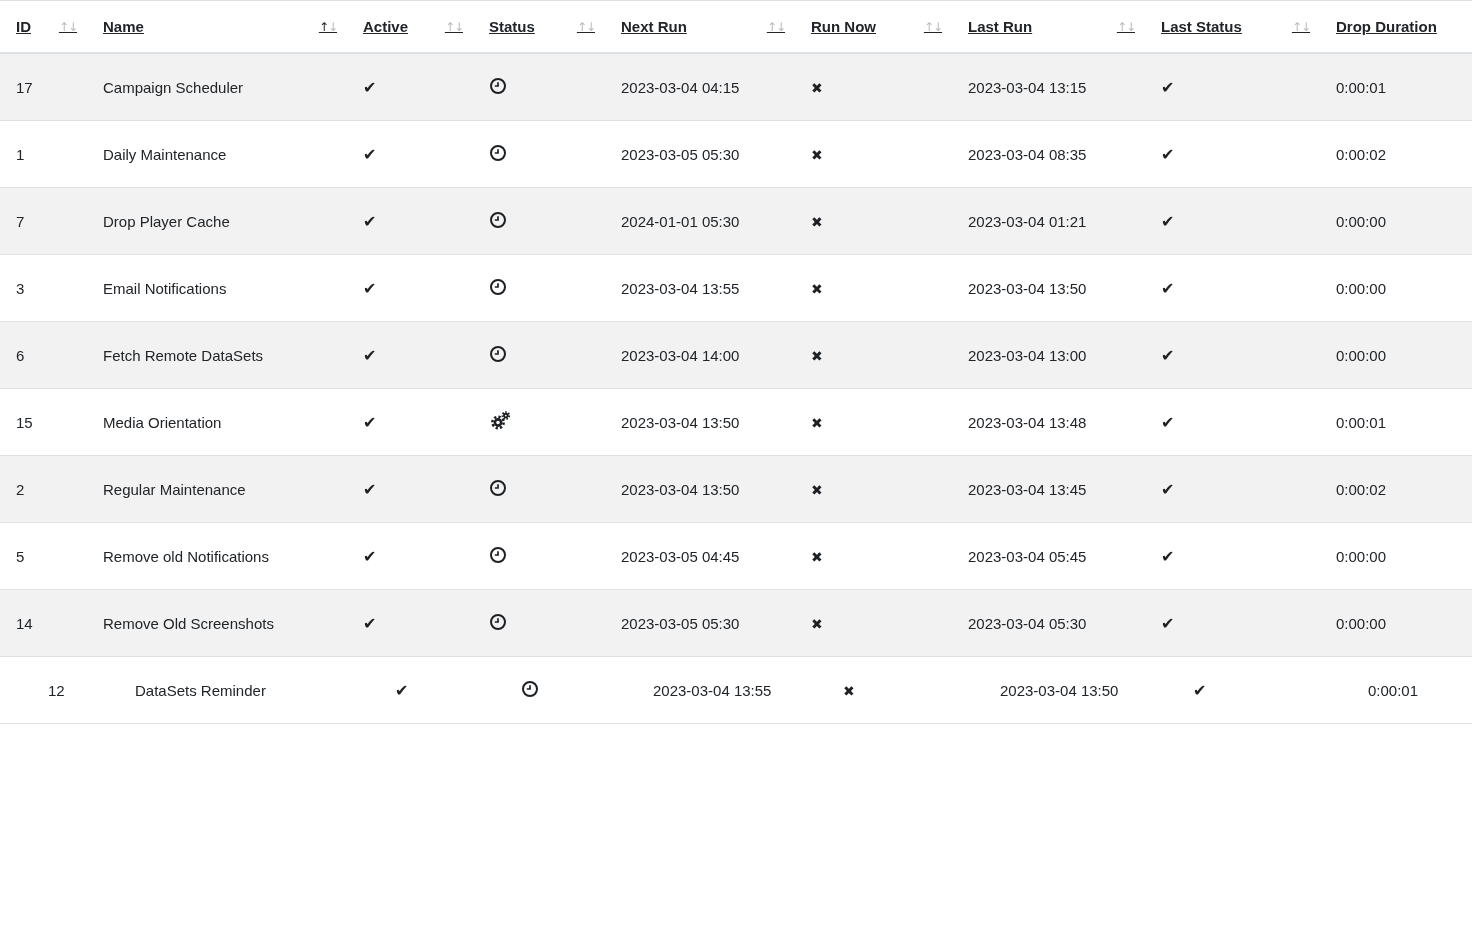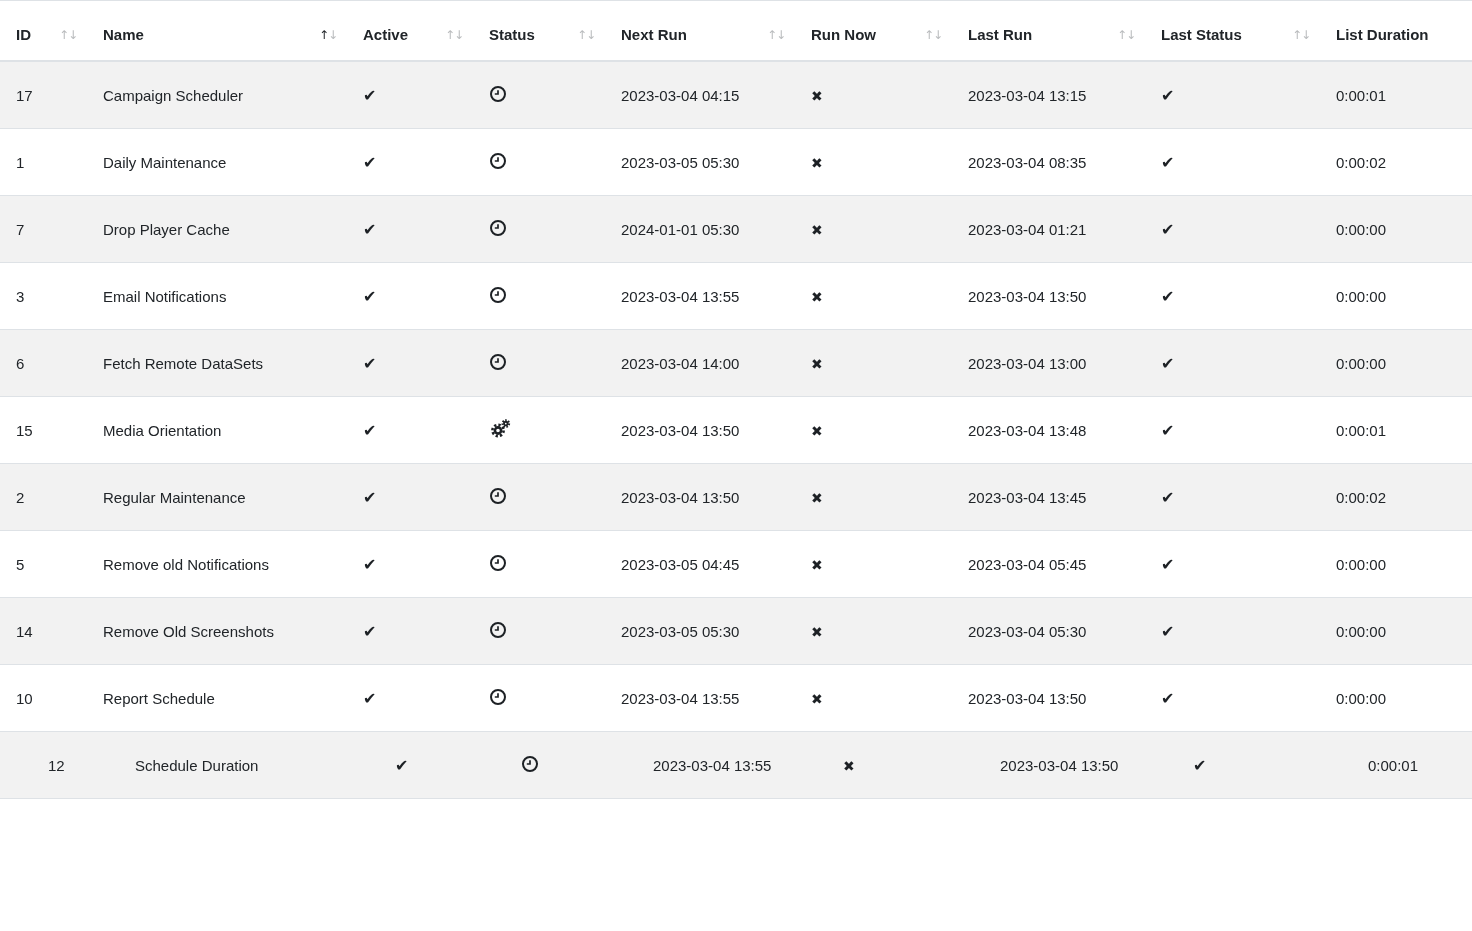--- a/index.html
+++ b/index.html
@@ -28,28 +28,29 @@
   col.c-runNow       { width: 157px; }
   col.c-lastRun      { width: 193px; }
   col.c-lastStatus   { width: 175px; }
   col.c-lastDuration { width: 152px; }
 
   thead th {
     height: 51px;
     background: #ffffff;
     border-top: 1px solid #dee2e6;
     border-bottom: 2px solid #dee2e6;
-    padding: 8px 0 0 16px;
+    padding: 0 0 0 16px;
     text-align: left;
     vertical-align: middle;
     font-size: 15px;
     font-weight: 700;
     color: #212529;
     cursor: pointer;
     user-select: none;
+    text-decoration: underline;
   }
   .th-inner {
     display: flex;
     align-items: center;
     justify-content: space-between;
     padding-right: 10px;
   }
   .sort-arrows {
     font-family: "DejaVu Sans", sans-serif;
     font-size: 12px;
@@ -145,21 +146,21 @@
             </div>
           </th>
           <th>
             <div class="th-inner">
               <span>Last Status</span>
               <span class="sort-arrows"><span class="arr">↑</span><span class="arr">↓</span></span>
             </div>
           </th>
           <th>
             <div class="th-inner">
-              <span>List Duration</span>
+              <span>Drop Duration</span>
             </div>
           </th>
         </tr>
     </thead>
     <tbody id="table-body">
         <tr>
           <td>17</td>
           <td>Campaign Scheduler</td>
           <td><span class="glyph check">✔</span></td>
           <td><span class="icon-svg"><svg width="18" height="18" viewBox="0 0 18 18">
@@ -280,36 +281,22 @@
                 <circle cx="9" cy="9" r="7" fill="none" stroke="#1d2125" stroke-width="2"></circle>
                 <path d="M9 5.2 L9 9 L5.8 9" fill="none" stroke="#1d2125" stroke-width="1.7"></path>
               </svg></span></td>
           <td>2023-03-05 05:30</td>
           <td><span class="glyph times">✖</span></td>
           <td>2023-03-04 05:30</td>
           <td><span class="glyph check">✔</span></td>
           <td>0:00:00</td>
         </tr>
         <tr>
-          <td>10</td>
-          <td>Report Schedule</td>
-          <td><span class="glyph check">✔</span></td>
-          <td><span class="icon-svg"><svg width="18" height="18" viewBox="0 0 18 18">
-                <circle cx="9" cy="9" r="7" fill="none" stroke="#1d2125" stroke-width="2"></circle>
-                <path d="M9 5.2 L9 9 L5.8 9" fill="none" stroke="#1d2125" stroke-width="1.7"></path>
-              </svg></span></td>
-          <td>2023-03-04 13:55</td>
-          <td><span class="glyph times">✖</span></td>
-          <td>2023-03-04 13:50</td>
-          <td><span class="glyph check">✔</span></td>
-          <td>0:00:00</td>
-        </tr>
-        <tr>
           <td>12</td>
-          <td>Schedule Duration</td>
+          <td>DataSets Reminder</td>
           <td><span class="glyph check">✔</span></td>
           <td><span class="icon-svg"><svg width="18" height="18" viewBox="0 0 18 18">
                 <circle cx="9" cy="9" r="7" fill="none" stroke="#1d2125" stroke-width="2"></circle>
                 <path d="M9 5.2 L9 9 L5.8 9" fill="none" stroke="#1d2125" stroke-width="1.7"></path>
               </svg></span></td>
           <td>2023-03-04 13:55</td>
           <td><span class="glyph times">✖</span></td>
           <td>2023-03-04 13:50</td>
           <td><span class="glyph check">✔</span></td>
           <td>0:00:01</td>

